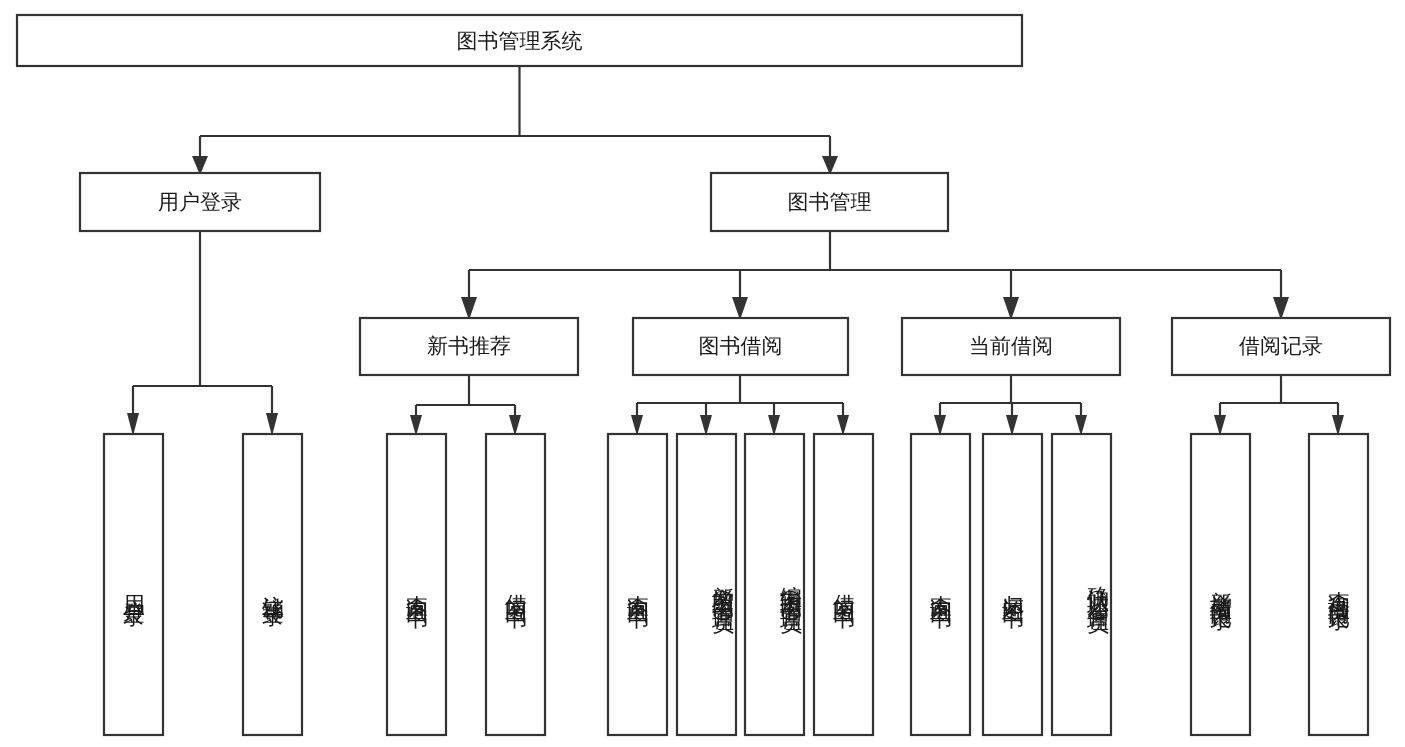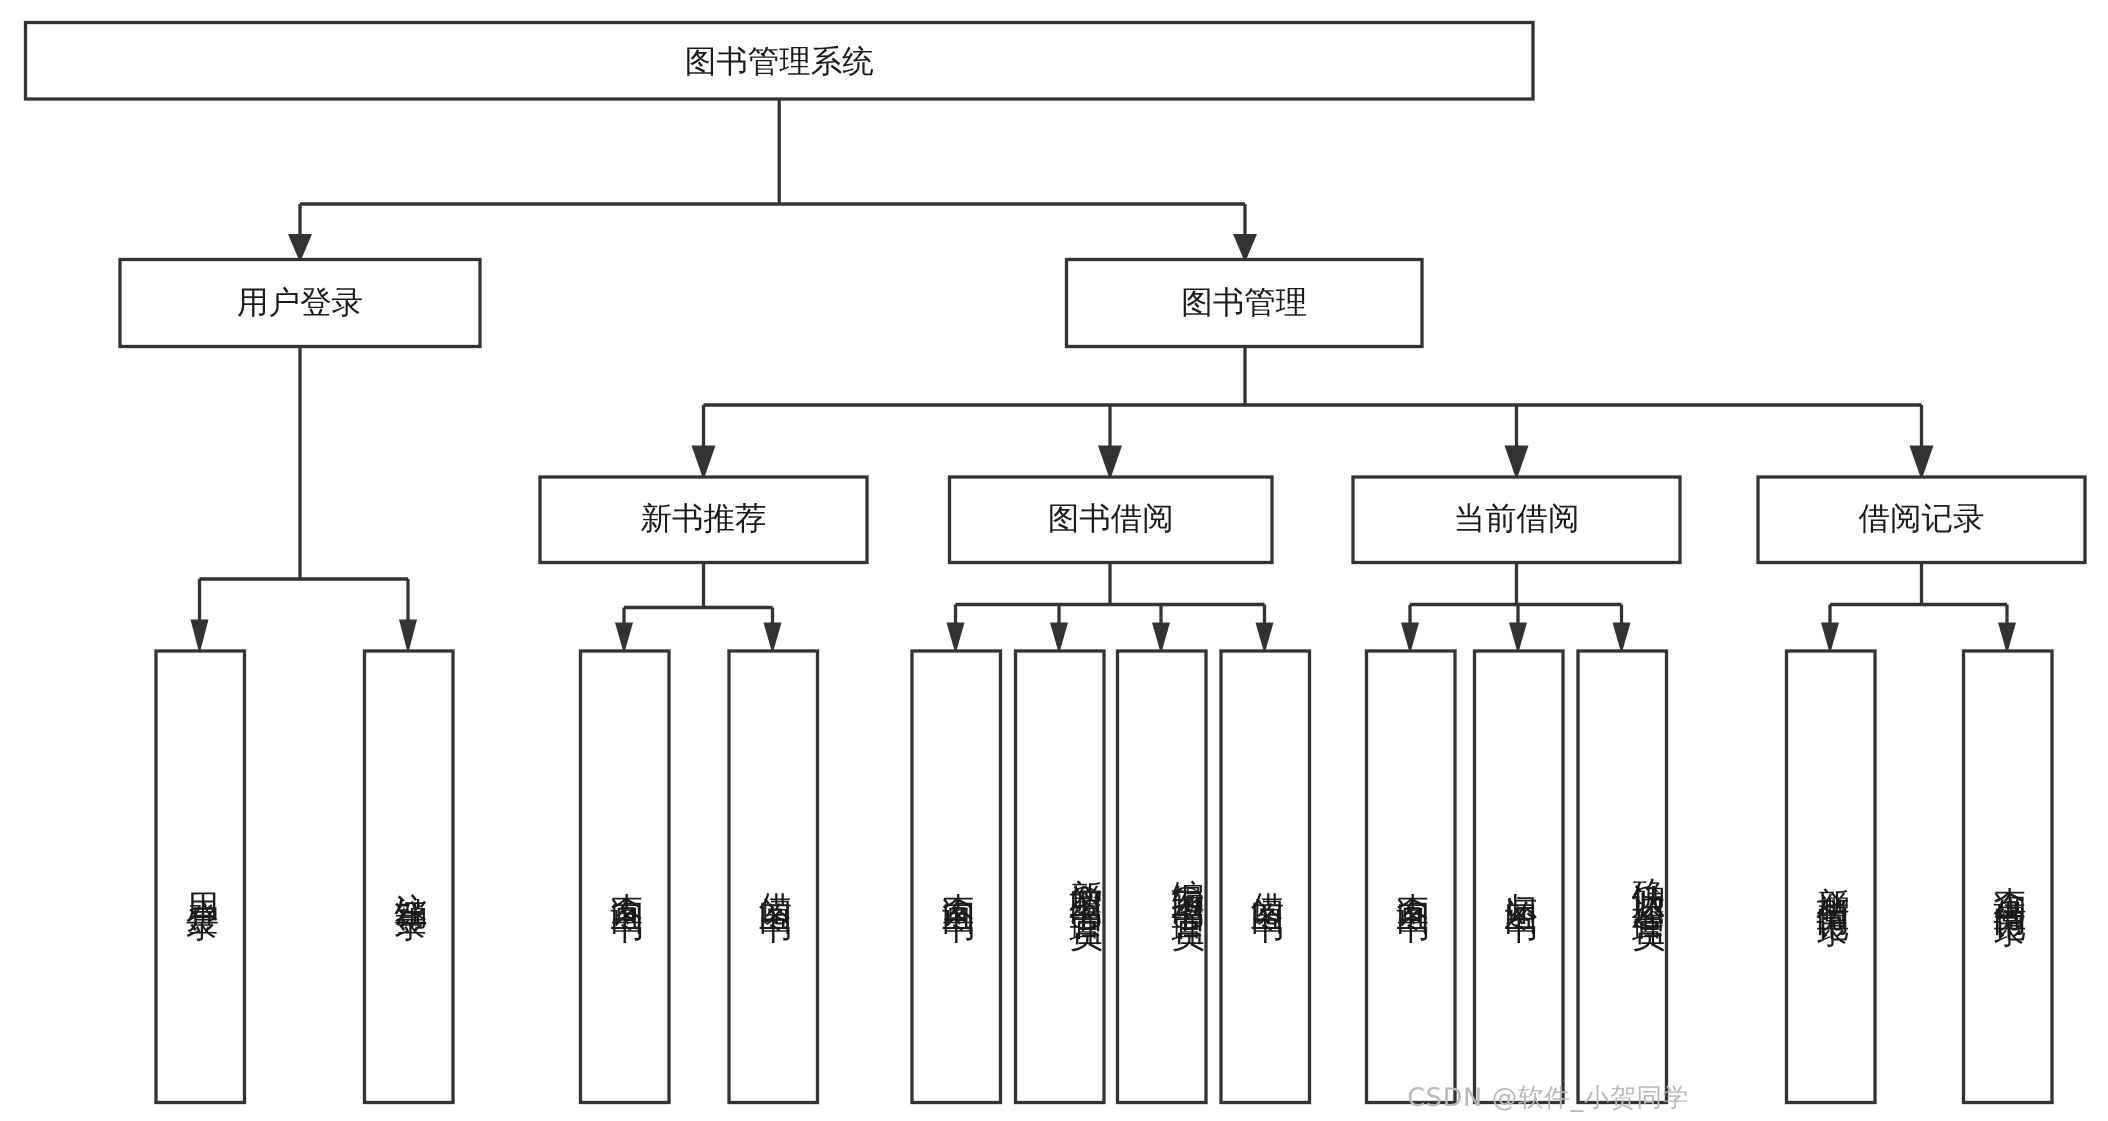--- a/index.html
+++ b/index.html
@@ -264,21 +264,20 @@
 
     <g>
       <rect class="node-box" x="1309" y="434" width="59" height="301"></rect>
       <foreignObject x="1309" y="434" width="59" height="301">
         <div xmlns="http://www.w3.org/1999/xhtml" class="vbox">查询借阅记录</div>
       </foreignObject>
     </g>
 
   </svg>
 
-  <div class="watermark">CSDN @软件_小贺同学</div>
 
 </div>
 
 <style>
   
   .vbox {
     width: 59px;
     height: 301px;
     display: flex;
     align-items: center;

